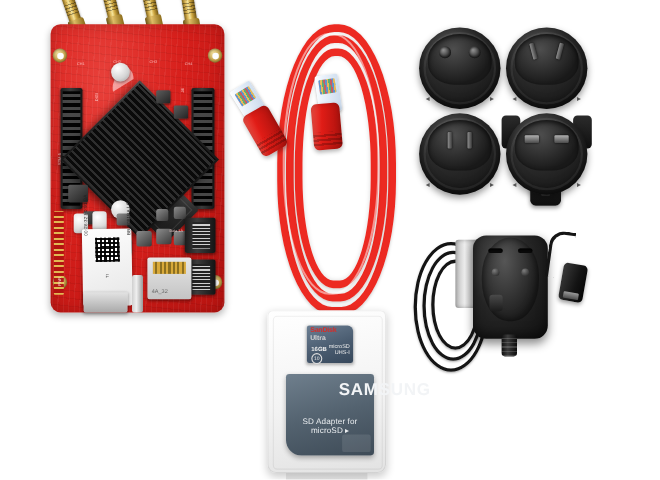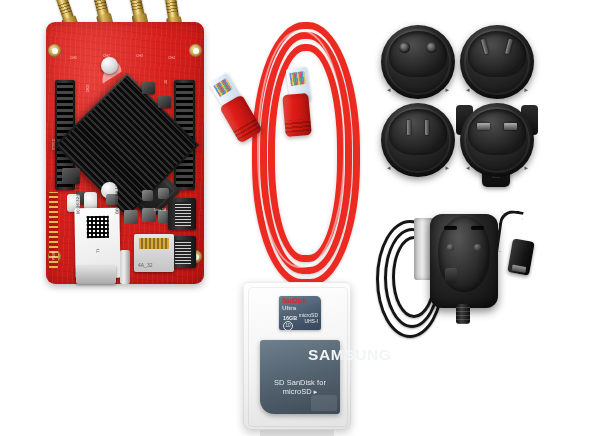--- a/index.html
+++ b/index.html
@@ -594,20 +594,20 @@
         <div class="sd-class">10</div>
         <div class="sd-hc">
           <div>microSD</div>
           <div>UHS-I</div>
         </div>
       </div>
 
       <div class="adapter">
         <div class="samsung-wm">SAMSUNG</div>
         <div class="adapter-sub">
-          <span>SD SanDisk for microSD</span><span class="arrow">▸</span>
+          <span>SD Adapter for microSD</span><span class="arrow">▸</span>
         </div>
         <div class="adapter-notch"></div>
       </div>
     </div>
   </div>
 
 </div>
 
 </body></html>

